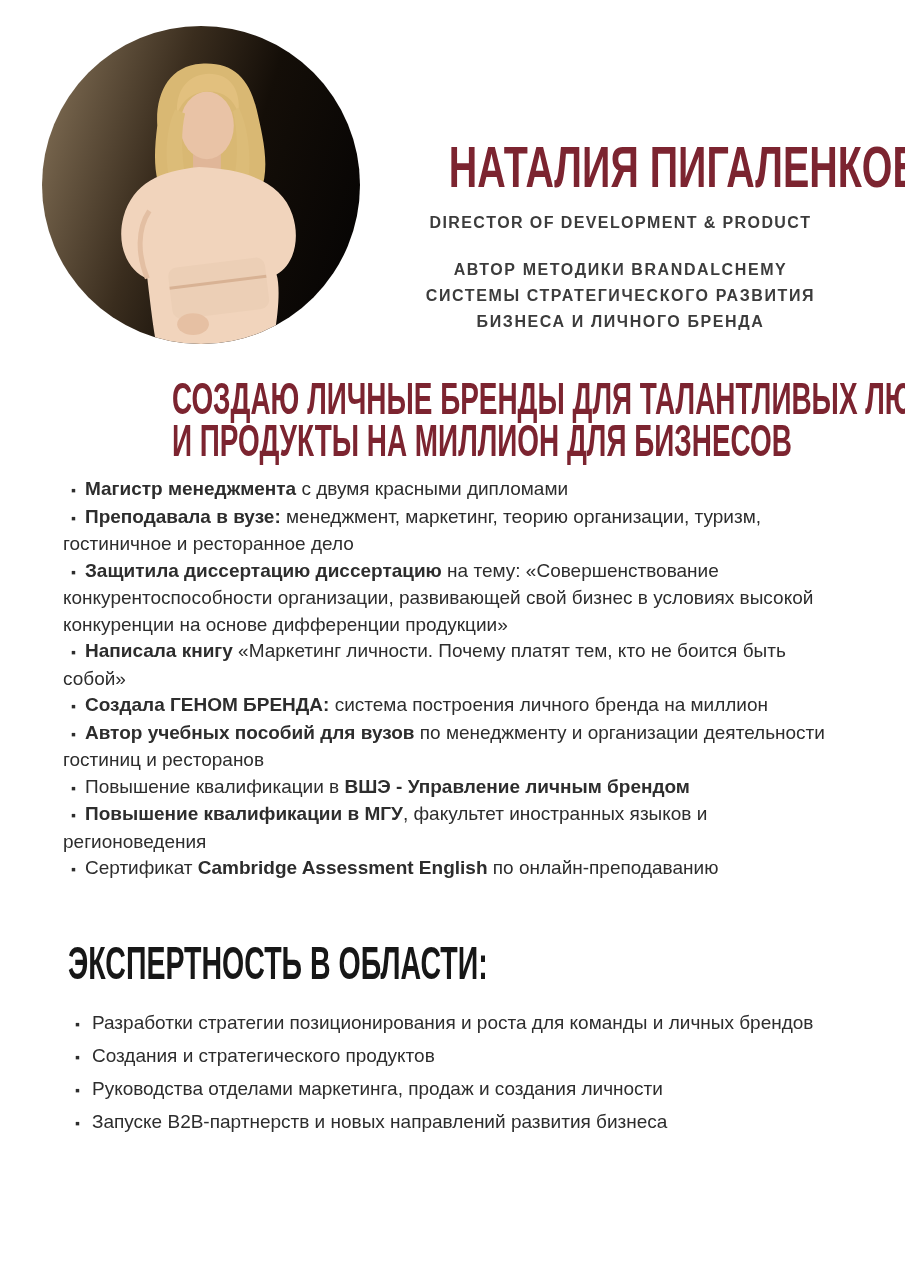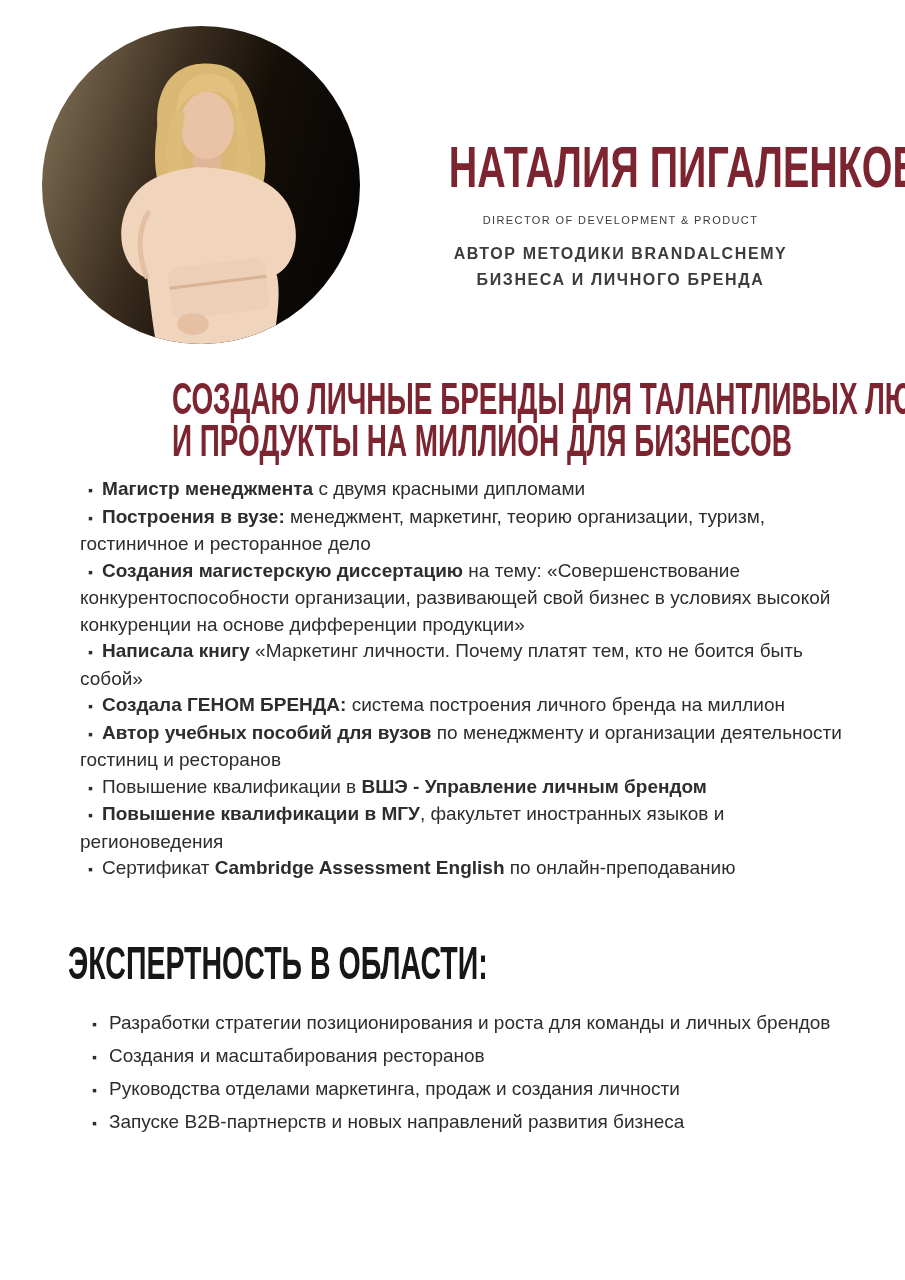--- a/index.html
+++ b/index.html
@@ -26,41 +26,41 @@
   
   .header-right{
     position:absolute;left:368px;top:136px;width:505px;text-align:center;
   }
   .name{
     margin:0;font-size:58px;line-height:62px;font-weight:bold;
     color:var(--accent);
     transform:scaleX(.68);transform-origin:50% 50%;white-space:nowrap;
   }
   .job-title{
-    margin-top:16px;font-size:11px;font-weight:normal;
+    margin-top:16px;font-size:16px;font-weight:bold;
     letter-spacing:1.4px;color:var(--sub-text);
   }
   .subtitle{
-    margin-top:15px;font-size:16px;font-weight:bold;
+    margin-top:25px;font-size:16px;font-weight:bold;
     letter-spacing:1.6px;line-height:26px;color:var(--sub-text);
   }
 
   
   .tagline{
     position:absolute;left:0;top:378px;width:905px;text-align:center;
     color:var(--accent);
   }
   .tagline-line{
     font-size:45px;line-height:42px;font-weight:bold;
     transform:scaleX(.62);transform-origin:50% 50%;white-space:nowrap;
   }
 
   
   .list{
-    position:absolute;left:80px;width:762px;
+    position:absolute;left:63px;width:762px;
     font-size:19px;color:var(--body-text);
   }
   .achievements{top:476px;line-height:26.5px;}
   .expertise{top:1008px;line-height:29px;}
   .li{text-indent:8px;}
   .expertise .li{text-indent:12px;margin-bottom:2px;}
   .bullet{font-size:14px;margin-right:9px;color:var(--body-text);}
   .expertise .bullet{margin-right:12px;}
   .b{font-weight:bold;}
 
@@ -110,42 +110,43 @@
 
       <ellipse cx="152" cy="300" rx="16" ry="11" fill="#e6c0a3"></ellipse>
     </svg>
   </div>
 
   <div class="header-right">
     <h1 class="name">НАТАЛИЯ ПИГАЛЕНКОВА</h1>
     <div class="job-title">DIRECTOR OF DEVELOPMENT &amp; PRODUCT</div>
     <div class="subtitle">
       <div>АВТОР МЕТОДИКИ BRANDALCHEMY</div>
+      <div>СИСТЕМЫ СТРАТЕГИЧЕСКОГО РАЗВИТИЯ</div>
       <div>БИЗНЕСА И ЛИЧНОГО БРЕНДА</div>
     </div>
   </div>
 
   <div class="tagline">
     <div class="tagline-line">СОЗДАЮ ЛИЧНЫЕ БРЕНДЫ ДЛЯ ТАЛАНТЛИВЫХ ЛЮДЕЙ</div>
     <div class="tagline-line">И ПРОДУКТЫ НА МИЛЛИОН ДЛЯ БИЗНЕСОВ</div>
   </div>
 
   <div class="list achievements">
       <div class="li"><span class="bullet">▪</span><span class="b">Магистр менеджмента</span><span> с двумя красными дипломами</span></div>
-      <div class="li"><span class="bullet">▪</span><span class="b">Построения в вузе:</span><span> менеджмент, маркетинг, теорию организации, туризм, гостиничное и ресторанное дело</span></div>
-      <div class="li"><span class="bullet">▪</span><span class="b">Создания магистерскую диссертацию</span><span> на тему: «Совершенствование конкурентоспособности организации, развивающей свой бизнес в условиях высокой конкуренции на основе дифференции продукции»</span></div>
+      <div class="li"><span class="bullet">▪</span><span class="b">Преподавала в вузе:</span><span> менеджмент, маркетинг, теорию организации, туризм, гостиничное и ресторанное дело</span></div>
+      <div class="li"><span class="bullet">▪</span><span class="b">Защитила диссертацию диссертацию</span><span> на тему: «Совершенствование конкурентоспособности организации, развивающей свой бизнес в условиях высокой конкуренции на основе дифференции продукции»</span></div>
       <div class="li"><span class="bullet">▪</span><span class="b">Написала книгу</span><span> «Маркетинг личности. Почему платят тем, кто не боится быть собой»</span></div>
       <div class="li"><span class="bullet">▪</span><span class="b">Создала ГЕНОМ БРЕНДА:</span><span> система построения личного бренда на миллион</span></div>
       <div class="li"><span class="bullet">▪</span><span class="b">Автор учебных пособий для вузов</span><span> по менеджменту и организации деятельности гостиниц и ресторанов</span></div>
       <div class="li"><span class="bullet">▪</span><span>Повышение квалификации в </span><span class="b">ВШЭ - Управление личным брендом</span></div>
       <div class="li"><span class="bullet">▪</span><span class="b">Повышение квалификации в МГУ</span><span>, факультет иностранных языков и регионоведения</span></div>
       <div class="li"><span class="bullet">▪</span><span>Сертификат </span><span class="b">Cambridge Assessment English</span><span> по онлайн-преподаванию</span></div>
     </div>
 
   <h2 class="section-heading">ЭКСПЕРТНОСТЬ В ОБЛАСТИ:</h2>
   <div class="list expertise">
       <div class="li"><span class="bullet">▪</span><span>Разработки стратегии позиционирования и роста для команды и личных брендов</span></div>
-      <div class="li"><span class="bullet">▪</span><span>Создания и масштабирования ресторанов</span></div>
+      <div class="li"><span class="bullet">▪</span><span>Создания и стратегического продуктов</span></div>
       <div class="li"><span class="bullet">▪</span><span>Руководства отделами маркетинга, продаж и создания личности</span></div>
       <div class="li"><span class="bullet">▪</span><span>Запуске B2B-партнерств и новых направлений развития бизнеса</span></div>
     </div>
 
 </div>
 
 </body></html>

